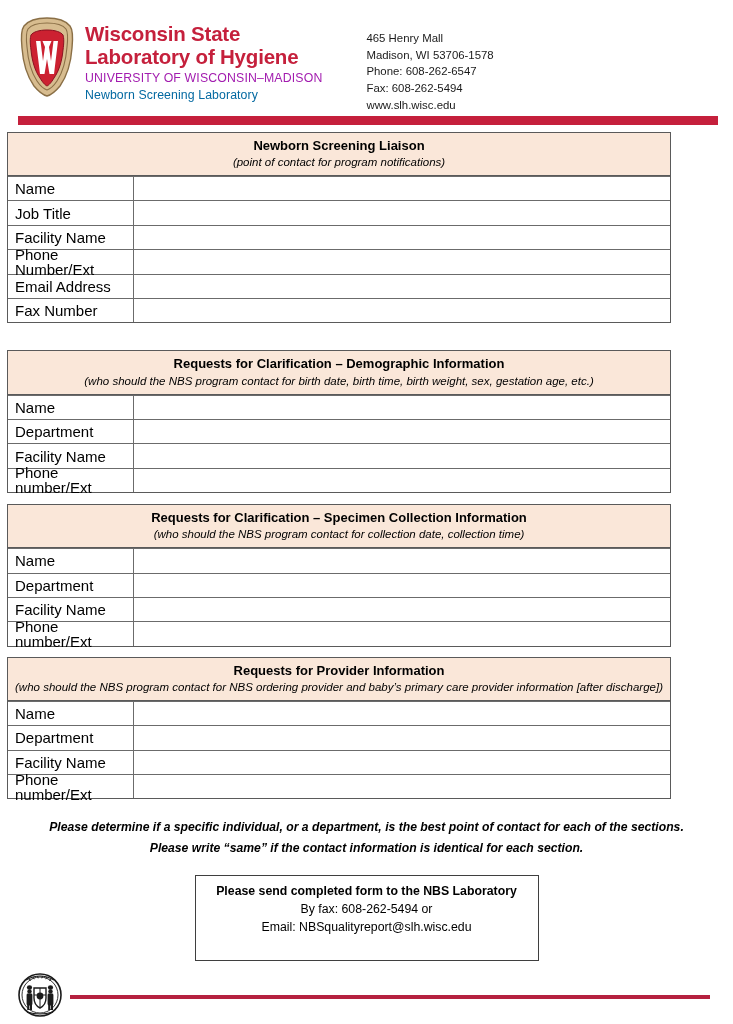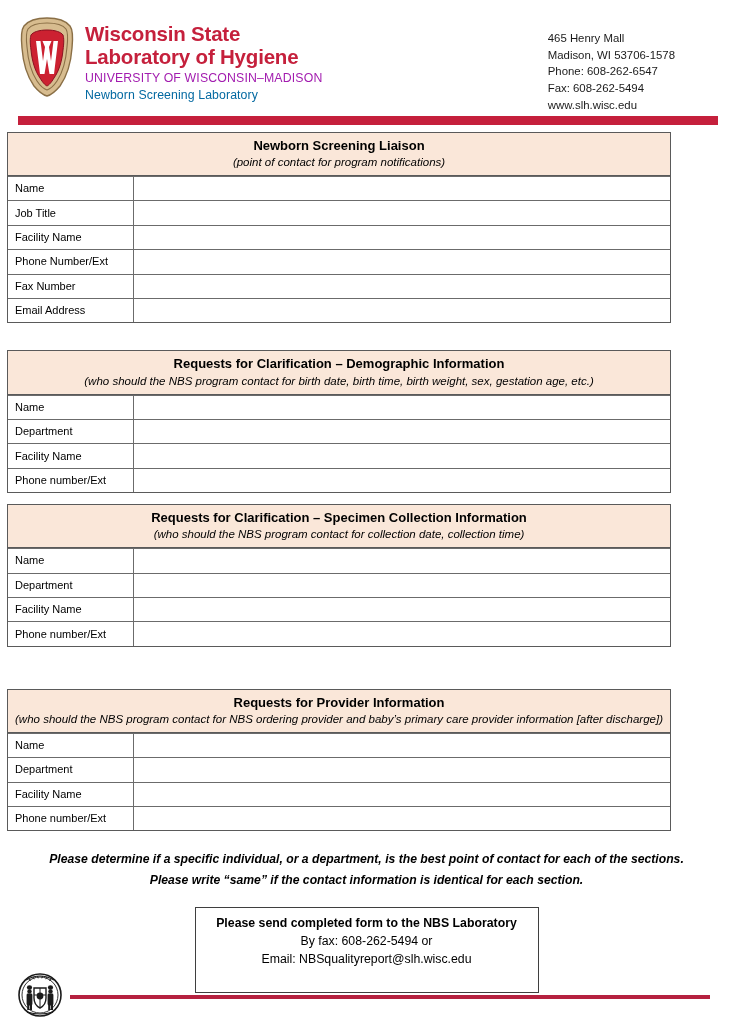--- a/index.html
+++ b/index.html
@@ -19,21 +19,21 @@
 
   
   .header {
     position: relative;
     height: 132px;
     padding: 14px 10px 0 10px;
   }
   .header-inner {
     display: flex;
     align-items: flex-start;
-    justify-content: space-between;
+    gap: 44px;
   }
   .brand {
     display: flex;
     align-items: flex-start;
     gap: 9px;
     padding-left: 8px;
   }
   .crest {
     width: 58px;
     height: 82px;
@@ -110,39 +110,39 @@
   .row {
     display: flex;
     border-top: 1px solid #6b6b6b;
     height: 24.4px;
   }
   .row:first-child { border-top: none; }
   .row-label {
     width: 126px;
     flex: none;
     border-right: 1px solid #6b6b6b;
-    font-size: 11px;
+    font-size: 15px;
     line-height: 1;
     display: flex;
     align-items: center;
     padding-left: 7px;
   }
   .row-value {
     flex: 1;
     font-size: 11.6px;
     display: flex;
     align-items: center;
     padding-left: 6px;
     background: #ffffff;
   }
 
   
   .sec-1 { margin-bottom: 27px; }
   .sec-2 { margin-bottom: 11px; }
-  .sec-3 { margin-bottom: 42px; }
+  .sec-3 { margin-bottom: 10px; }
   .sec-4 { margin-bottom: 12px; }
 
   
   .notes {
     text-align: center;
     padding: 6px 18px 0 18px;
   }
   .note-line {
     font-size: 12.2px;
     font-weight: bold;
@@ -244,25 +244,25 @@
     </div>
     <div class="row">
       <div class="row-label">Facility Name</div>
       <div class="row-value"></div>
     </div>
     <div class="row">
       <div class="row-label">Phone Number/Ext</div>
       <div class="row-value"></div>
     </div>
     <div class="row">
+      <div class="row-label">Email Address</div>
+      <div class="row-value"></div>
+    </div>
+    <div class="row">
       <div class="row-label">Fax Number</div>
-      <div class="row-value"></div>
-    </div>
-    <div class="row">
-      <div class="row-label">Email Address</div>
       <div class="row-value"></div>
     </div>
   </div>
 
   <div class="section sec-2">
     <div class="section-header">
       <div class="section-title">Requests for Clarification – Demographic Information</div>
       <div class="section-sub">(who should the NBS program contact for birth date, birth time, birth weight, sex, gestation age, etc.)</div>
     </div>
     <div class="row">

